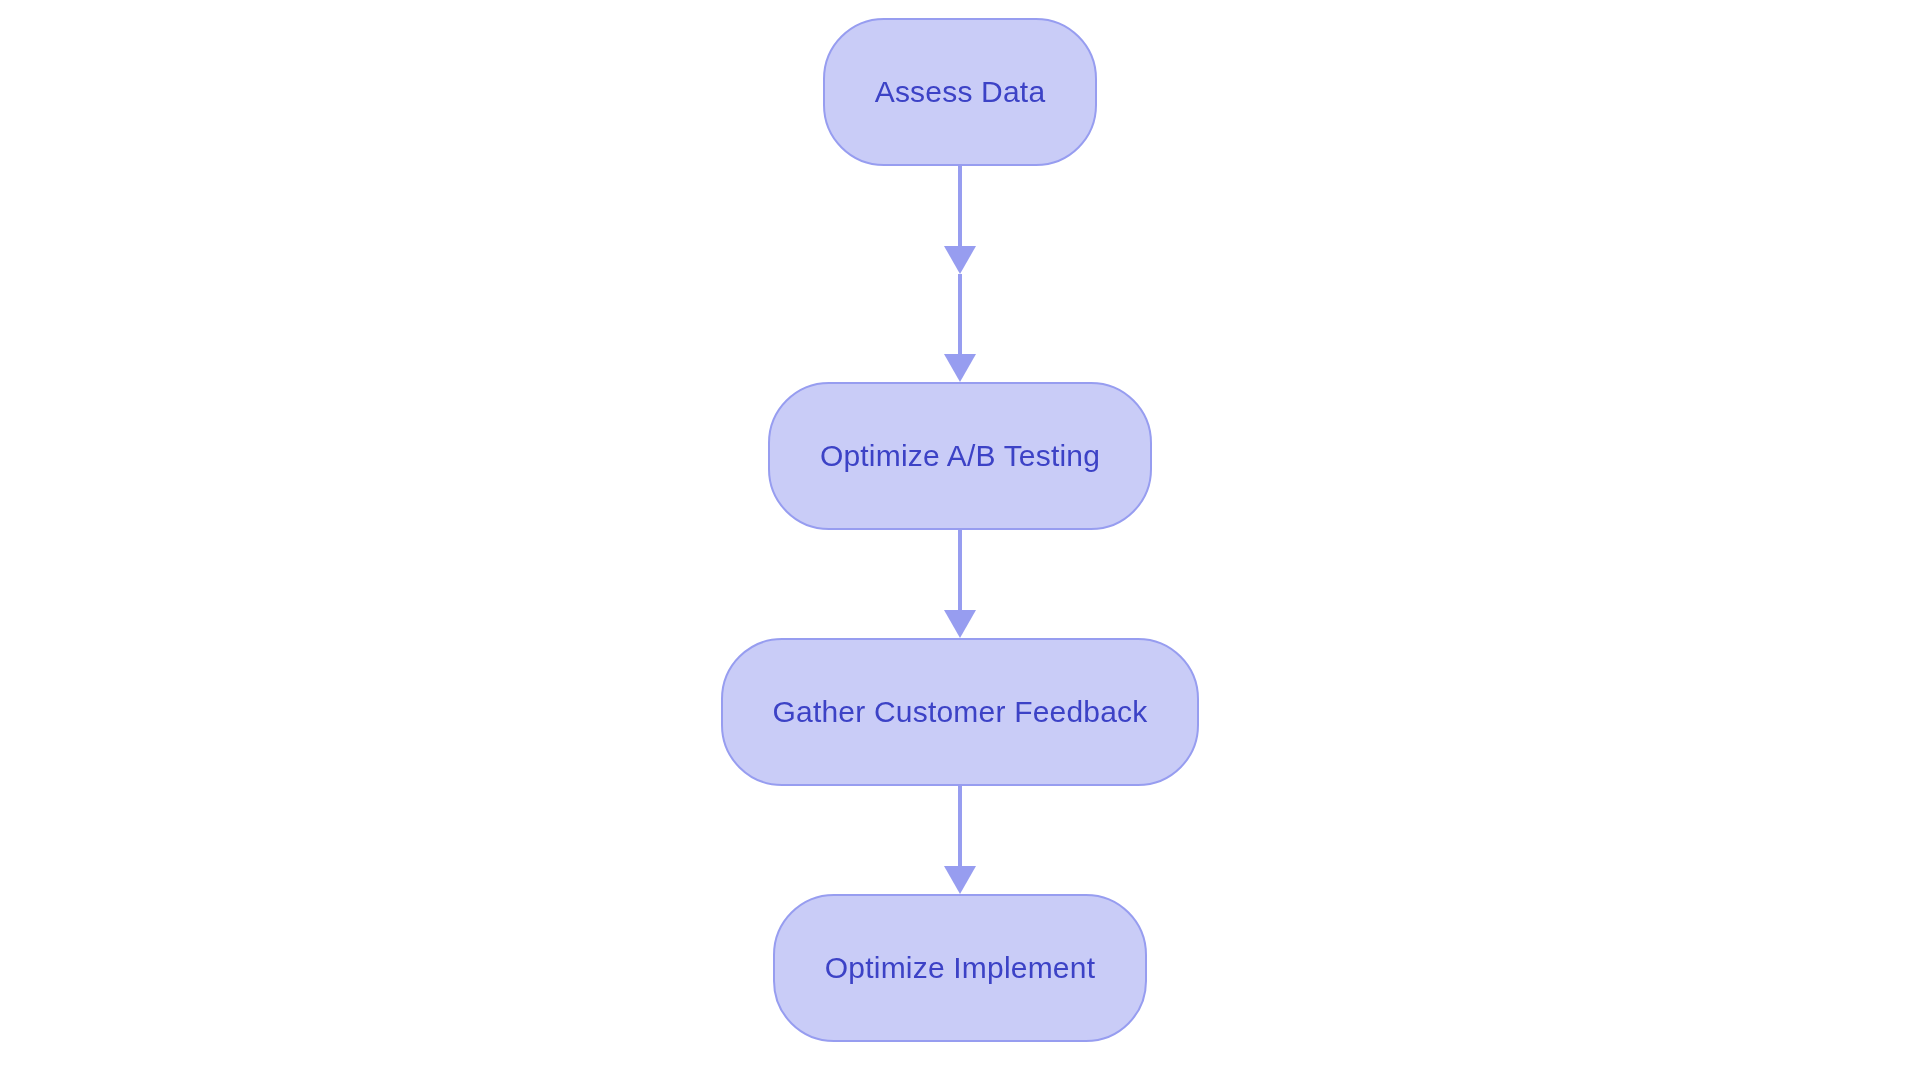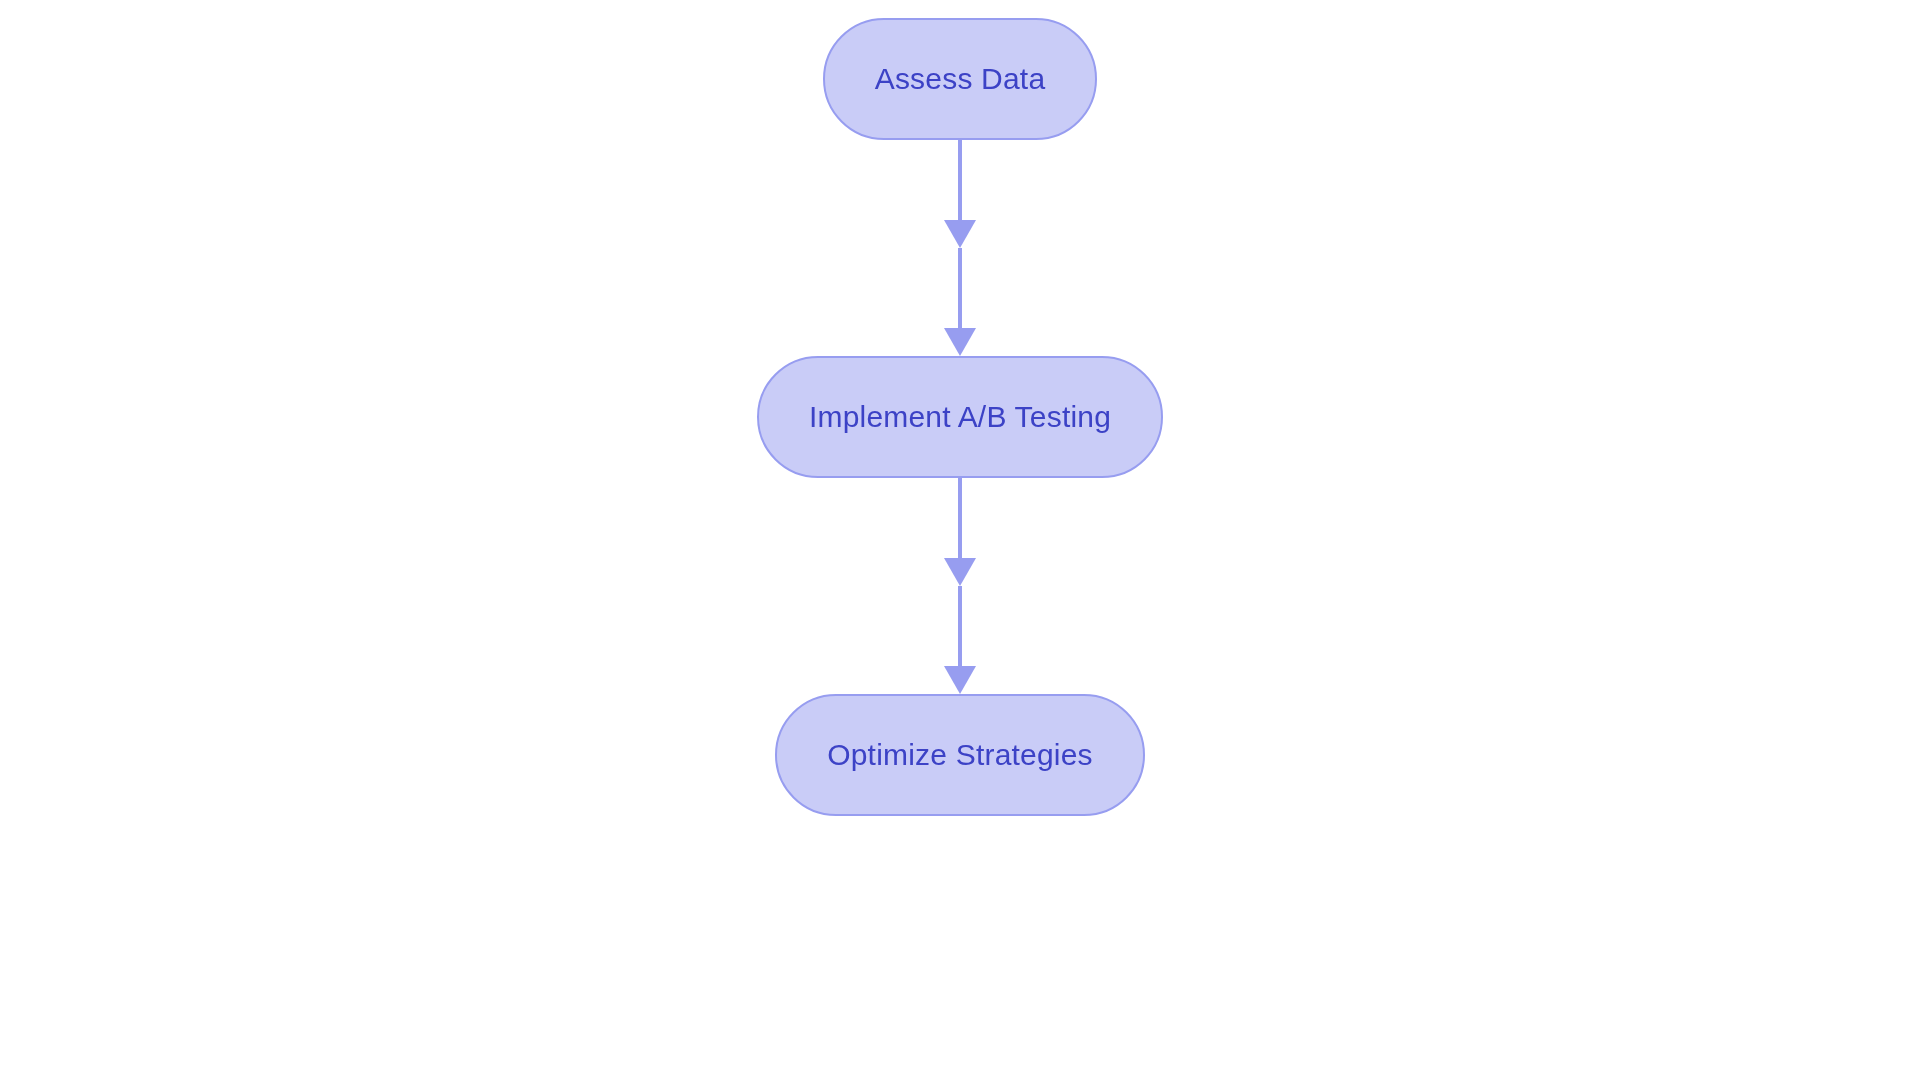--- a/index.html
+++ b/index.html
@@ -19,21 +19,21 @@
   }
   .canvas {
     width: 1920px;
     height: 1083px;
     display: flex;
     flex-direction: column;
     align-items: center;
     padding-top: 18px;
   }
   .node {
-    height: 122px;
+    height: 148px;
     min-width: 240px;
     padding: 4px 50px;
     border-radius: 61px;
     background: var(--node-fill);
     border: 2px solid var(--node-border);
     color: var(--node-text);
     font-size: 30px;
     letter-spacing: 0.2px;
     display: flex;
     align-items: center;
@@ -78,31 +78,34 @@
     <div class="arrow-head"></div>
   </div>
 
 
   <div class="arrow">
     <div class="arrow-line"></div>
     <div class="arrow-head"></div>
   </div>
 
   <div class="node">
-    <span>Implement A/B Testing</span>
+    <span>Optimize A/B Testing</span>
   </div>
 
   <div class="arrow">
     <div class="arrow-line"></div>
     <div class="arrow-head"></div>
   </div>
 
+  <div class="node">
+    <span>Gather Customer Feedback</span>
+  </div>
 
   <div class="arrow">
     <div class="arrow-line"></div>
     <div class="arrow-head"></div>
   </div>
 
   <div class="node">
-    <span>Optimize Strategies</span>
+    <span>Optimize Implement</span>
   </div>
 
 </div>
 
 </body></html>

